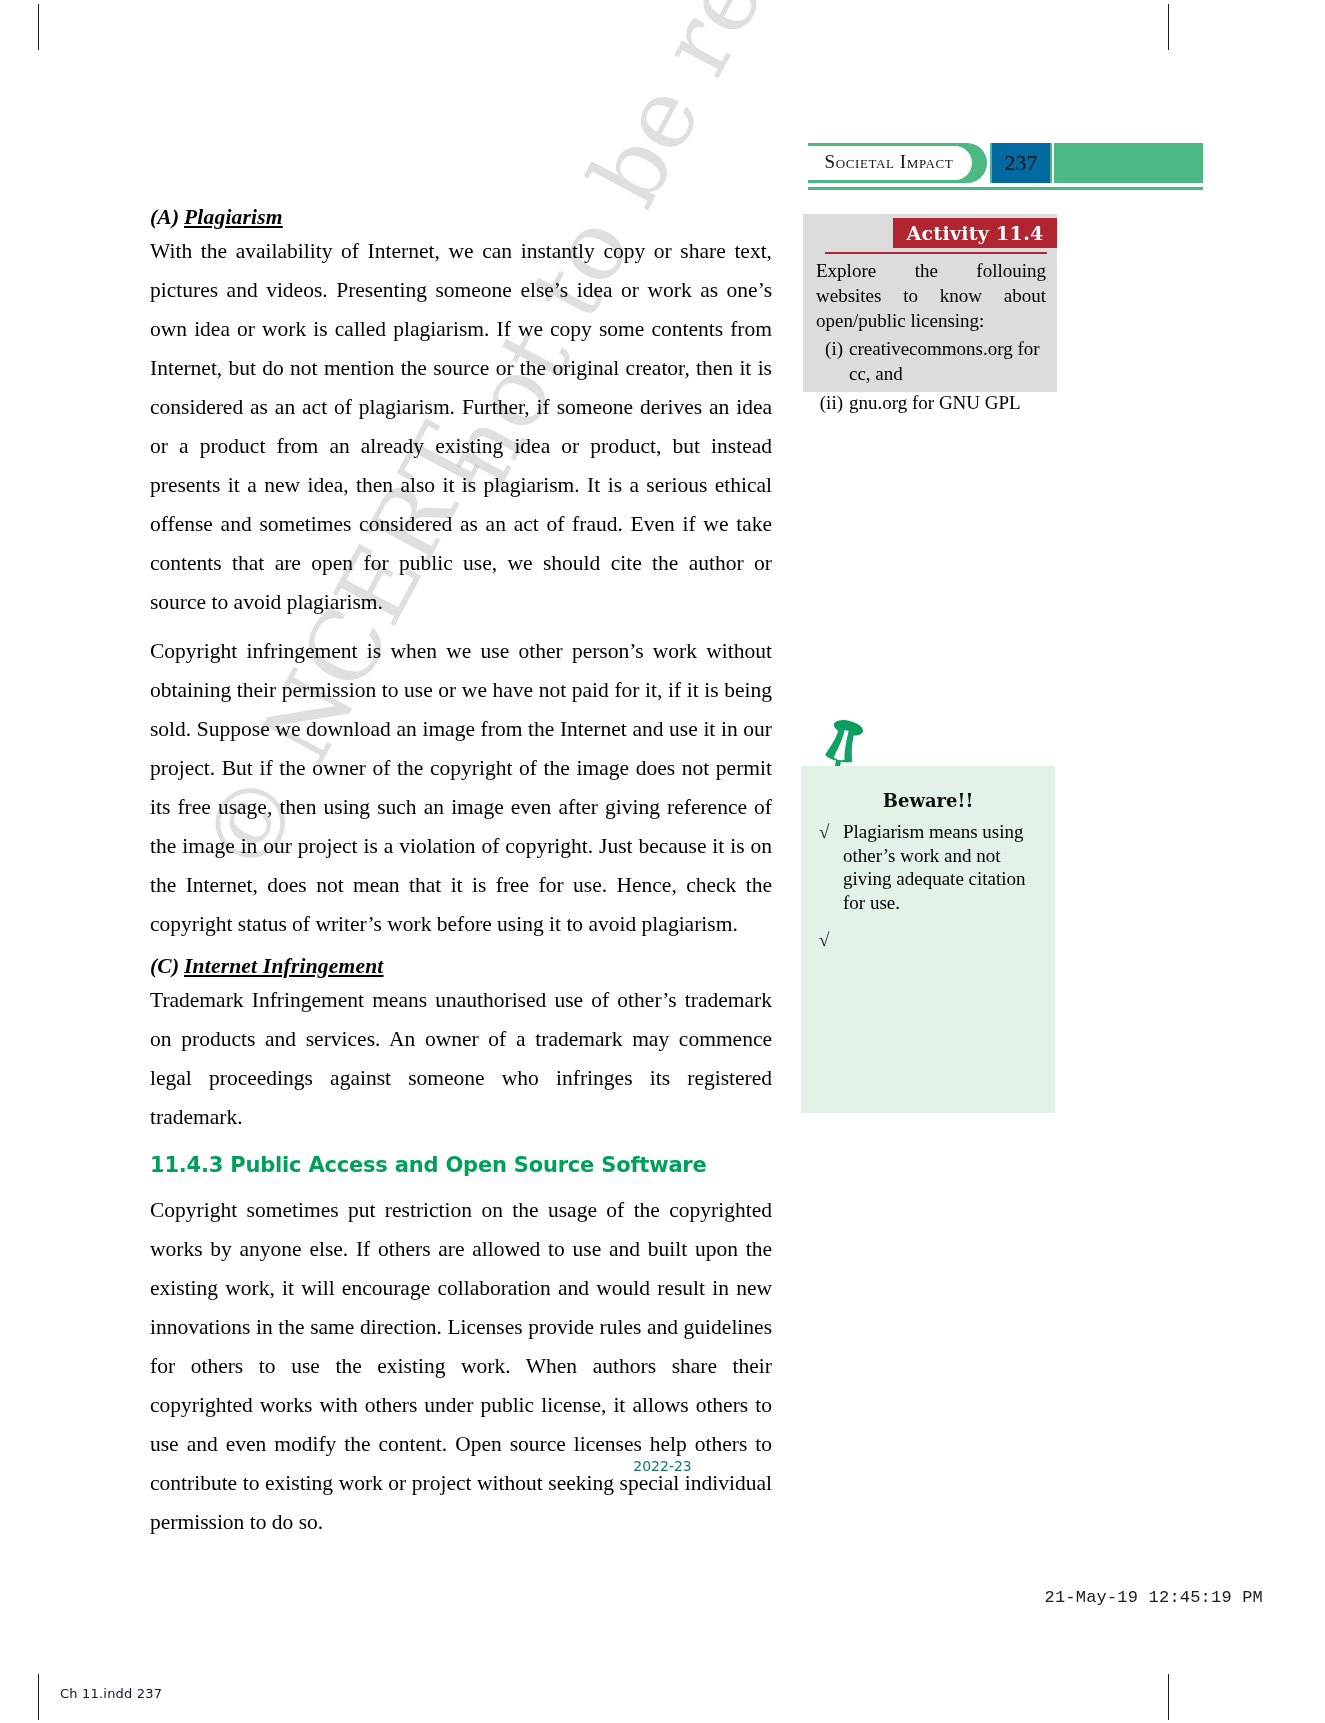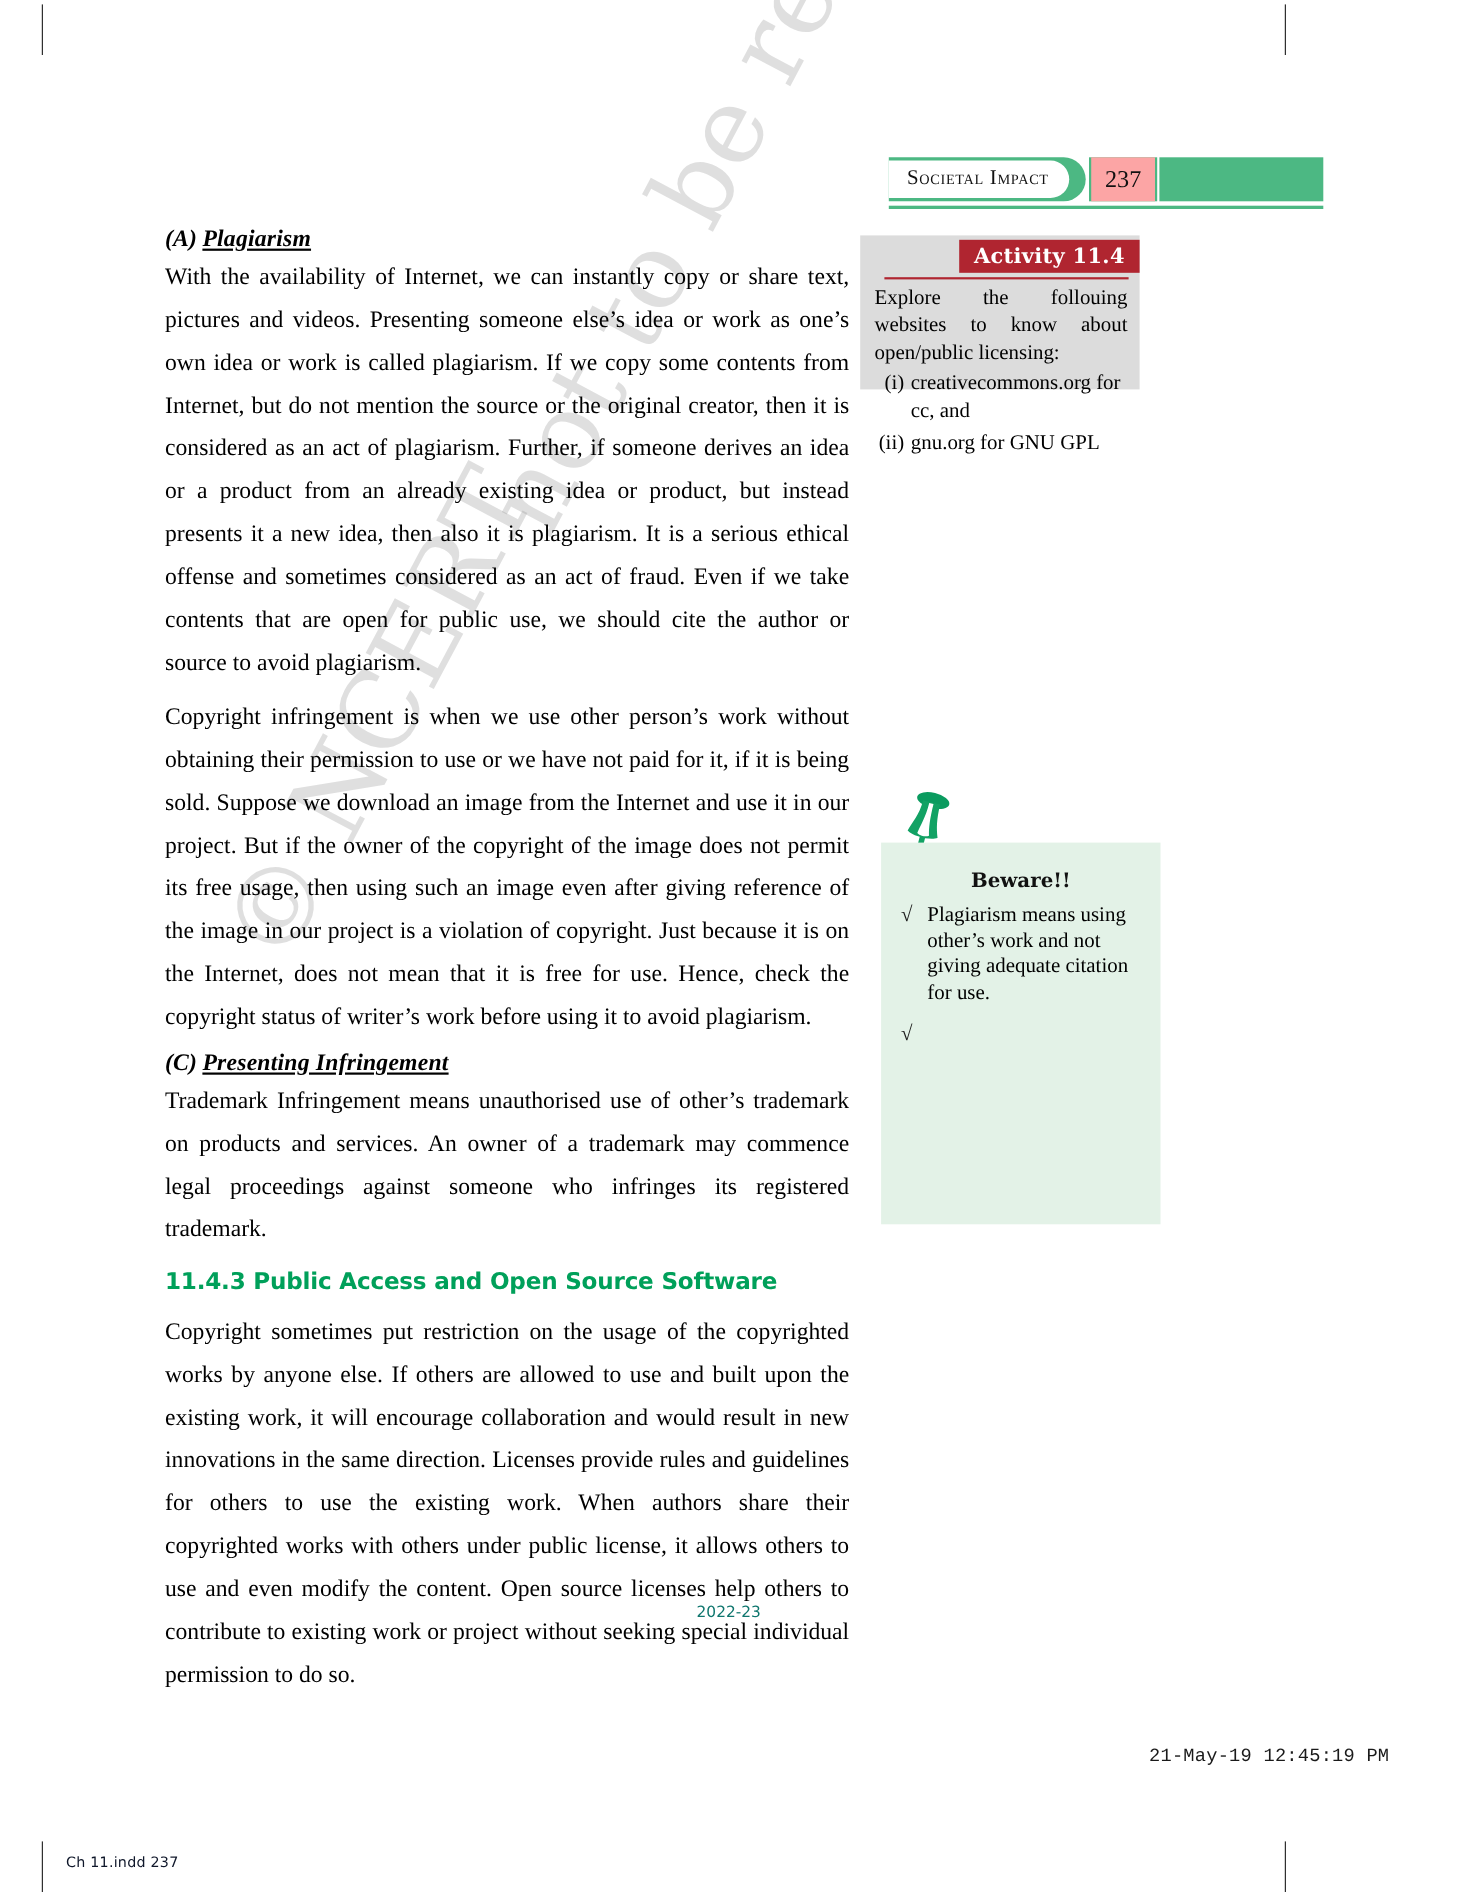--- a/index.html
+++ b/index.html
@@ -72,21 +72,21 @@
     width: 62px;
     height: 40px;
     background: #4cb883;
   }
   .header-page-inner {
     position: absolute;
     left: 184px;
     top: 0px;
     width: 58px;
     height: 40px;
-    background: #fca5a5;
+    background: #0369a1;
     display: flex;
     align-items: center;
     justify-content: center;
     font-size: 22px;
     color: #111111;
   }
   .header-green-right {
     position: absolute;
     left: 246px;
     top: 0px;
@@ -133,24 +133,24 @@
     font-family: "DejaVu Sans", "Liberation Sans", sans-serif;
     font-weight: bold;
     font-size: 21px;
     margin: 16px 0 14px 0;
     letter-spacing: -0.2px;
   }
 
   
   .activity-box {
     position: absolute;
-    left: 782px;
+    left: 803px;
     top: 214px;
     width: 254px;
-    height: 140px;
+    height: 178px;
     background: #dcdcdc;
   }
   .activity-title {
     position: absolute;
     right: 0px;
     top: 4px;
     width: 164px;
     height: 30px;
     background: #b02530;
     color: #ffffff;
@@ -334,21 +334,21 @@
 <div class="main-col">
 
   <div class="subhead">
     <span class="lead">(A)</span><span>Plagiarism</span>
   </div>
   <p class="body-p">With the availability of Internet, we can instantly copy or share text, pictures and videos. Presenting someone else’s idea or work as one’s own idea or work is called plagiarism. If we copy some contents from Internet, but do not mention the source or the original creator, then it is considered as an act of plagiarism. Further, if someone derives an idea or a product from an already existing idea or product, but instead presents it a new idea, then also it is plagiarism. It is a serious ethical offense and sometimes considered as an act of fraud. Even if we take contents that are open for public use, we should cite the author or source to avoid plagiarism.</p>
 
   <p class="body-p">Copyright infringement is when we use other person’s work without obtaining their permission to use or we have not paid for it, if it is being sold. Suppose we download an image from the Internet and use it in our project. But if the owner of the copyright of the image does not permit its free usage, then using such an image even after giving reference of the image in our project is a violation of copyright. Just because it is on the Internet, does not mean that it is free for use. Hence, check the copyright status of writer’s work before using it to avoid plagiarism.</p>
 
   <div class="subhead">
-    <span class="lead">(C)</span><span>Presenting Infringement</span>
+    <span class="lead">(C)</span><span>Internet Infringement</span>
   </div>
   <p class="body-p tight">Trademark Infringement means unauthorised use of other’s trademark on products and services. An owner of a trademark may commence legal proceedings against someone who infringes its registered trademark.</p>
 
   <h3 class="section-head">11.4.3 Public Access and Open Source Software</h3>
 
   <p class="body-p">Copyright sometimes put restriction on the usage of the copyrighted works by anyone else. If others are allowed to use and built upon the existing work, it will encourage collaboration and would result in new innovations in the same direction. Licenses provide rules and guidelines for others to use the existing work. When authors share their copyrighted works with others under public license, it allows others to use and even modify the content. Open source licenses help others to contribute to existing work or project without seeking special individual permission to do so.</p>
 </div>
 
 <div class="activity-box">
   <div class="activity-title">Activity 11.4</div>

